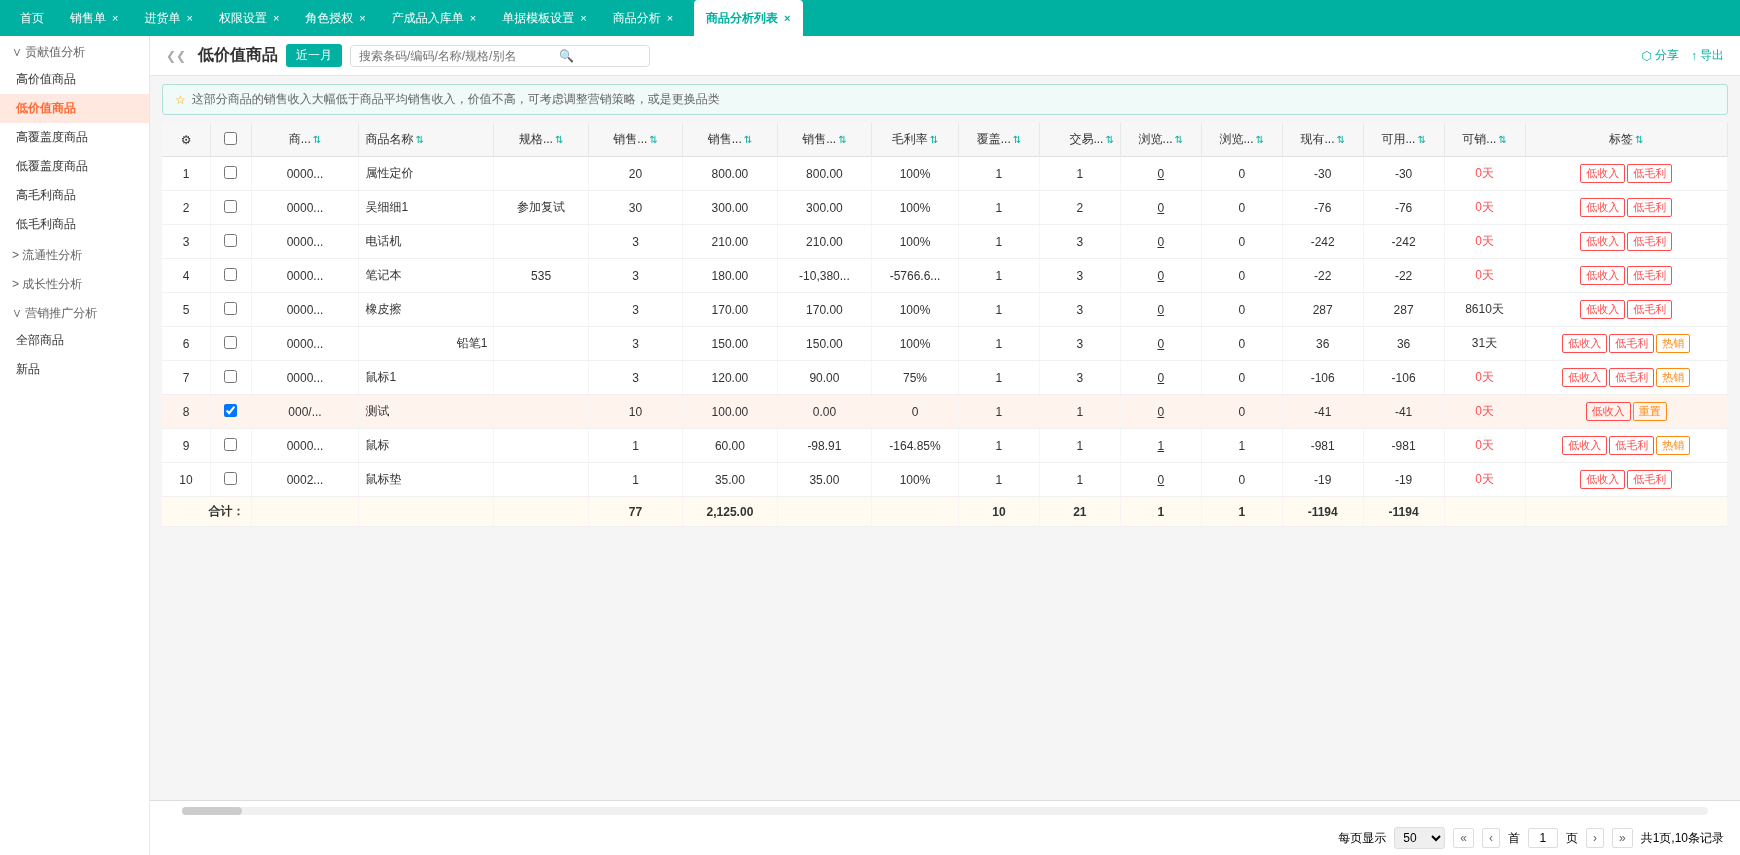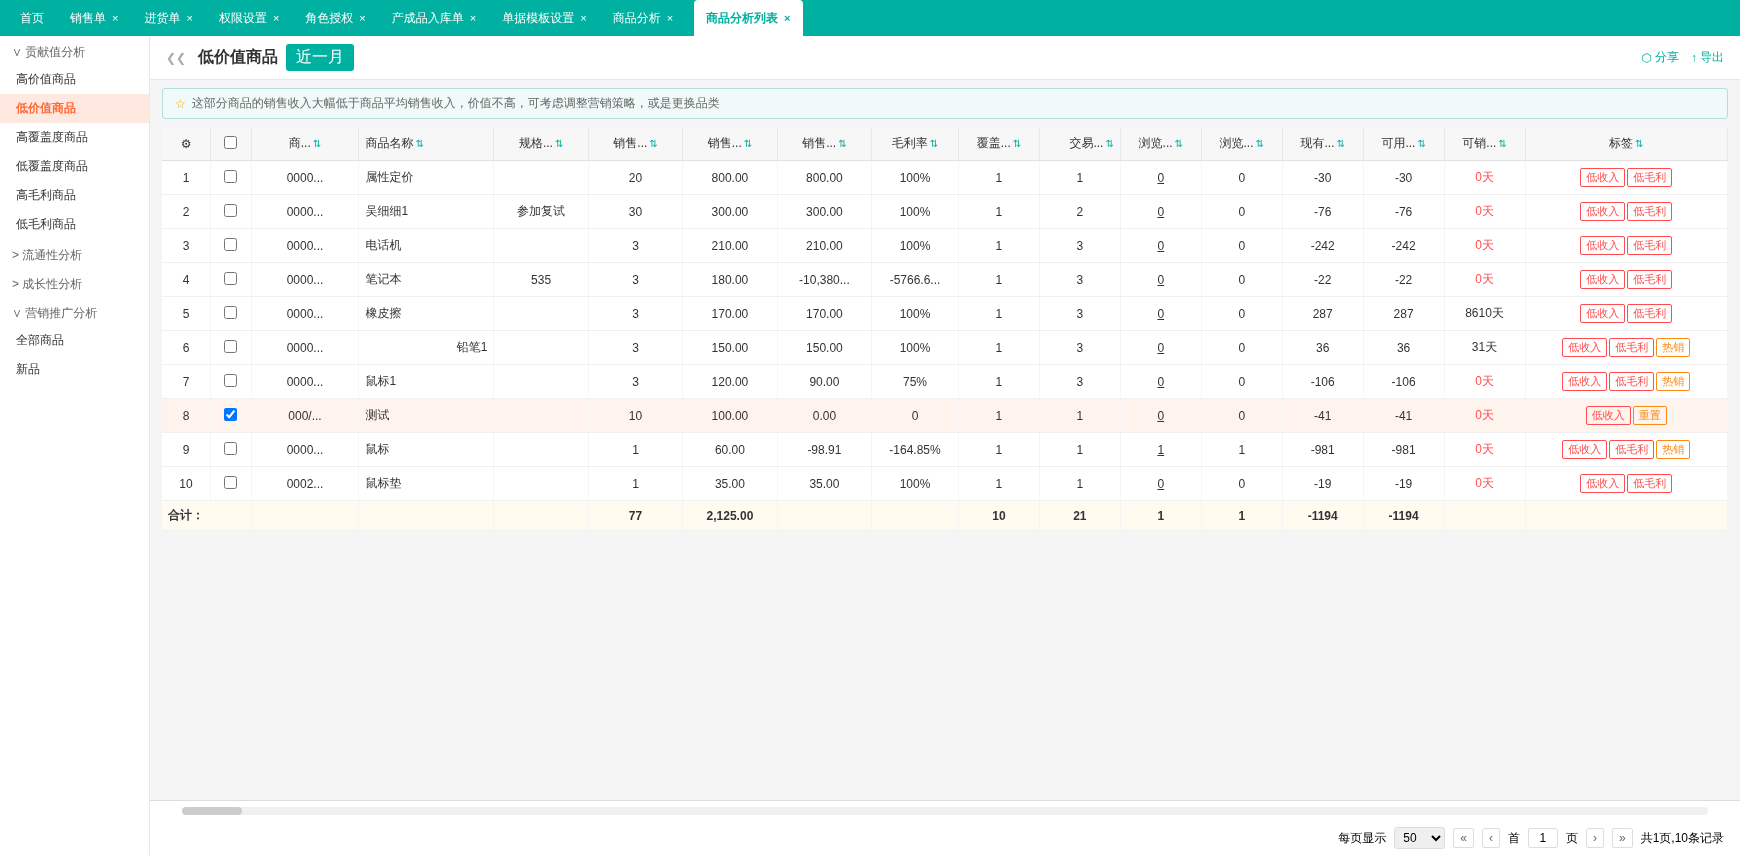--- a/index.html
+++ b/index.html
@@ -80,21 +80,21 @@
       font-weight: bold;
       color: #333;
     }
     .time-filter-btn {
       background: #00b0a0;
       color: #fff;
       border: none;
       padding: 3px 10px;
       border-radius: 3px;
       cursor: pointer;
-      font-size: 16px;
+      font-size: 12px;
     }
     .search-box {
       display: flex;
       align-items: center;
       border: 1px solid #ddd;
       border-radius: 4px;
       padding: 3px 8px;
       background: #fff;
       flex: 1;
       max-width: 300px;
@@ -333,20 +333,24 @@
       <div class="sidebar-item">新品</div>
     </div>
   </div>
 
   <div class="content-area">
 
     <div class="page-header">
       <span style="color:#aaa; cursor:pointer; margin-right:4px;">❮❮</span>
       <span class="page-title">低价值商品</span>
       <button class="time-filter-btn">近一月</button>
+      <div class="search-box">
+        <input type="text" placeholder="搜索条码/编码/名称/规格/别名" style="">
+        <span class="search-icon">🔍</span>
+      </div>
       <div class="header-actions">
         <span class="header-btn">⬡ <span>分享</span></span>
         <span class="header-btn">↑ <span>导出</span></span>
       </div>
     </div>
 
     <div class="notice-bar">
       <span class="notice-icon">☆</span>
       <span>这部分商品的销售收入大幅低于商品平均销售收入，价值不高，可考虑调整营销策略，或是更换品类</span>
     </div>
@@ -561,21 +565,21 @@
     <td><span class="link-underline">0</span></td>
     <td>0</td>
     <td>-19</td>
     <td>-19</td>
     <td style="color: #ff4d4f;">0天</td>
     <td><span class="tag tag-red">低收入</span><span class="tag tag-red">低毛利</span></td>
   </tr>
           </tbody>
         <tfoot>
           <tr class="summary-row">
-            <td colspan="2" style="text-align:left; font-weight:bold;">合计：</td>
+            <td colspan="2" style="text-align:right; font-weight:bold;">合计：</td>
             <td></td>
             <td></td>
             <td></td>
             <td>77</td>
             <td>2,125.00</td>
             <td></td>
             <td></td>
             <td>10</td>
             <td>21</td>
             <td>1</td>

